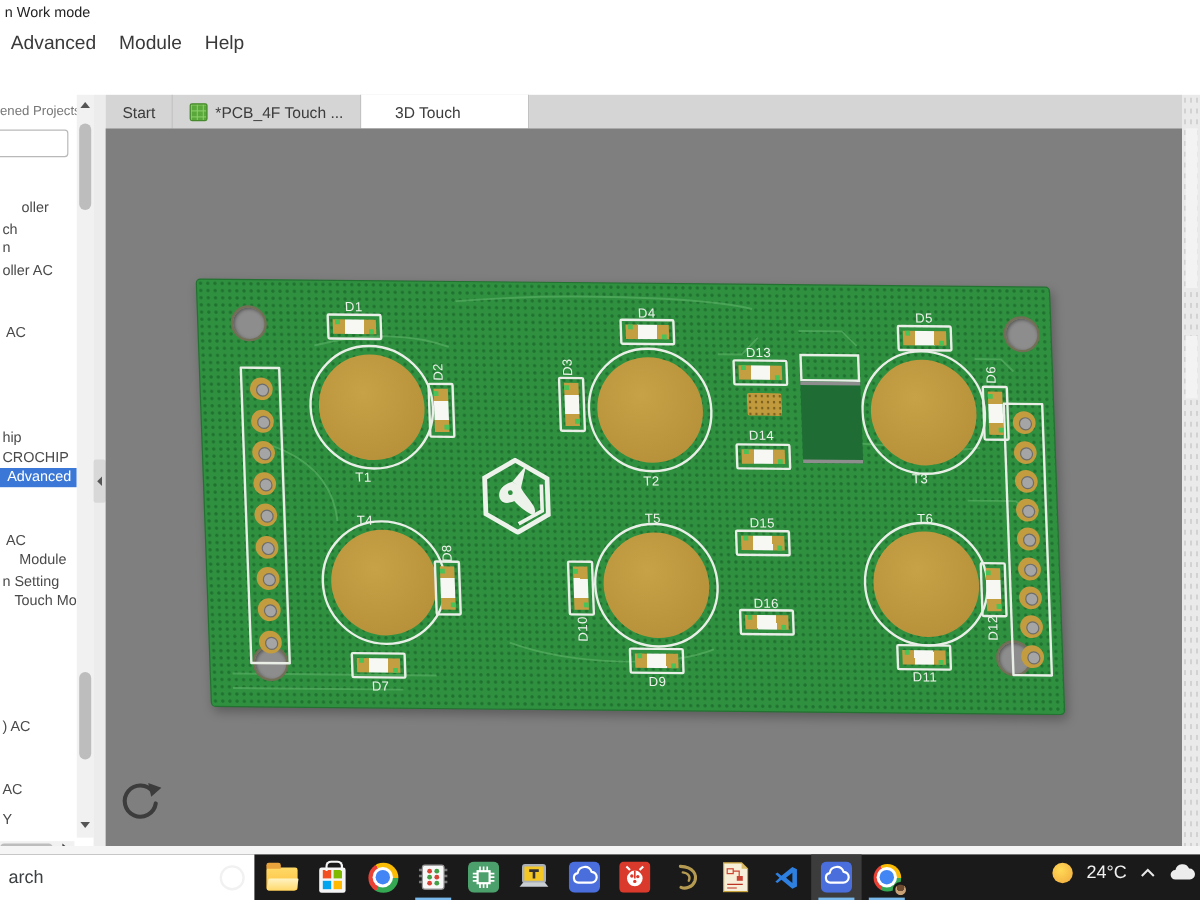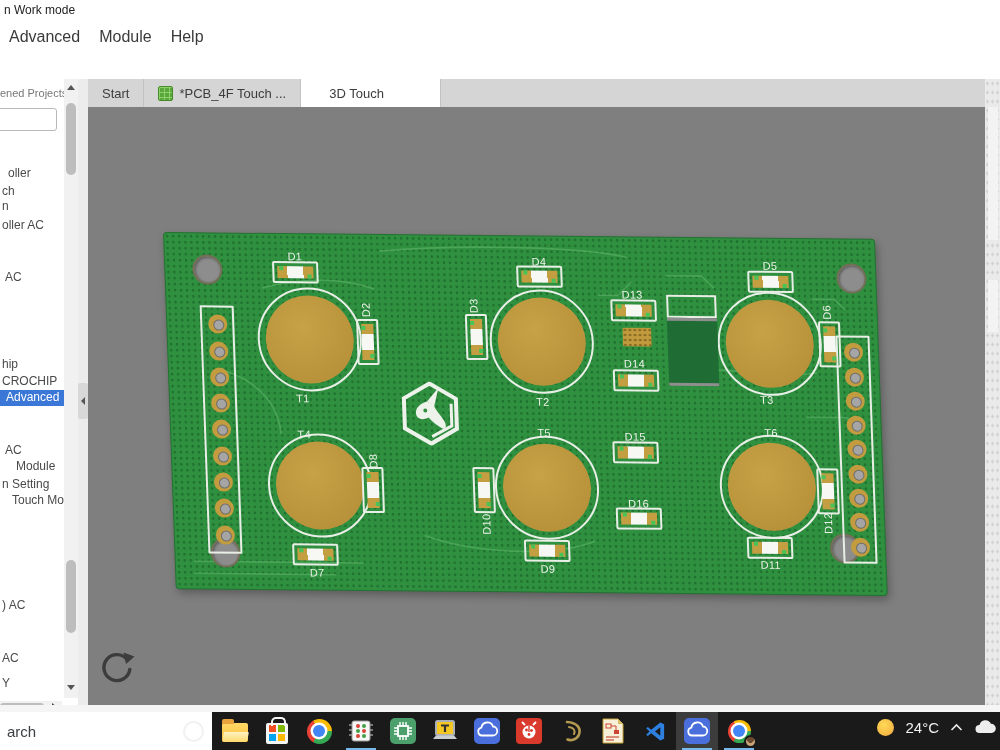--- a/index.html
+++ b/index.html
@@ -130,21 +130,21 @@
   <div class="menubar">
     <span>Advanced</span>
     <span>Module</span>
     <span>Help</span>
   </div>
 
   <div class="sidebar">
     <div class="sb-header">ened Projects</div>
     <input class="sb-search" value="" style="">
     <div id="sidebar-items">
-        <div class="side-item" style="top: 87px; padding-left: 8px;">oller</div>
+        <div class="side-item" style="top: 87px; padding-left: 18px;">oller</div>
         <div class="side-item" style="top: 105px; padding-left: 2px;">ch</div>
         <div class="side-item" style="top: 120px; padding-left: 2px;">n</div>
         <div class="side-item" style="top: 139px; padding-left: 2px;">oller AC</div>
         <div class="side-item" style="top: 191px; padding-left: 5px;">AC</div>
         <div class="side-item" style="top: 278px; padding-left: 2px;">hip</div>
         <div class="side-item" style="top: 295px; padding-left: 2px;">CROCHIP</div>
         <div class="side-item selected" style="top: 311px; padding-left: 6px;">Advanced</div>
         <div class="side-item" style="top: 364px; padding-left: 5px;">AC</div>
         <div class="side-item" style="top: 380px; padding-left: 16px;">Module</div>
         <div class="side-item" style="top: 398px; padding-left: 2px;">n Setting</div>

